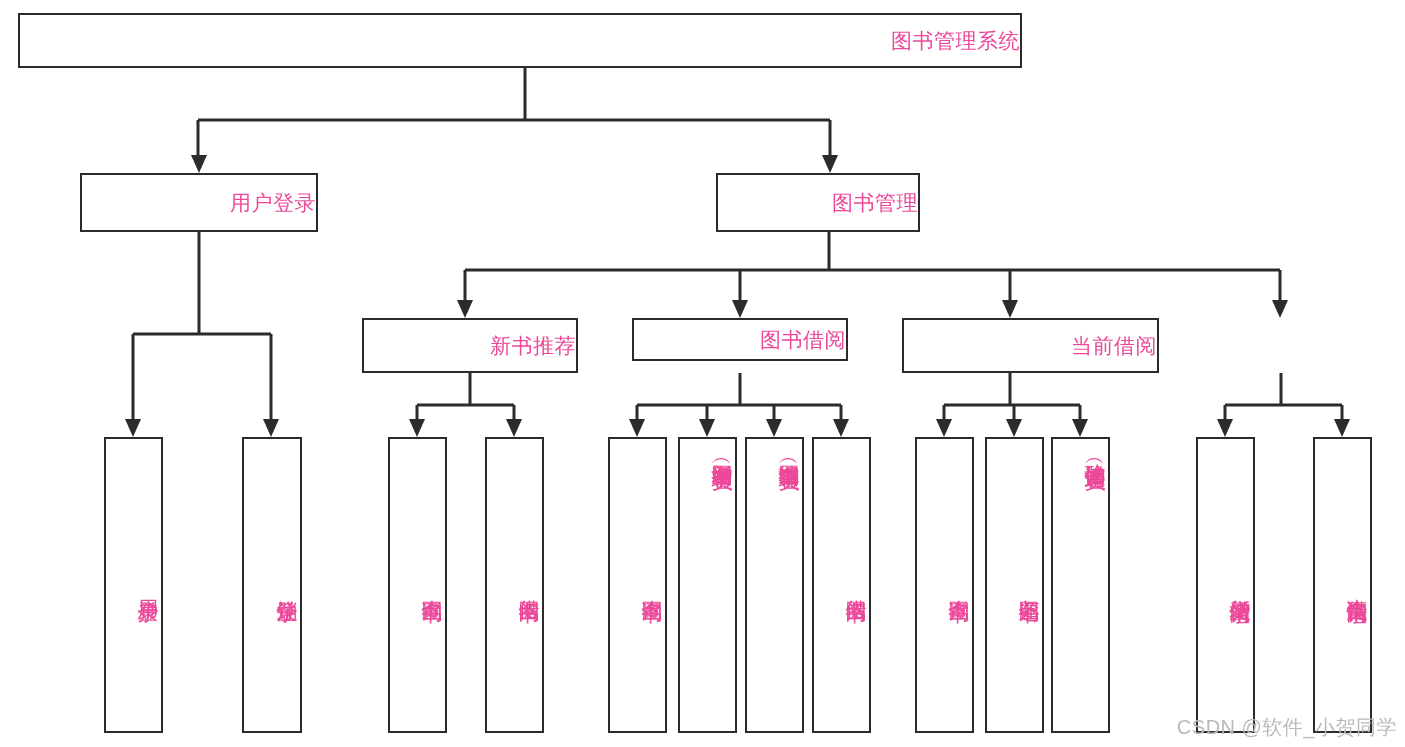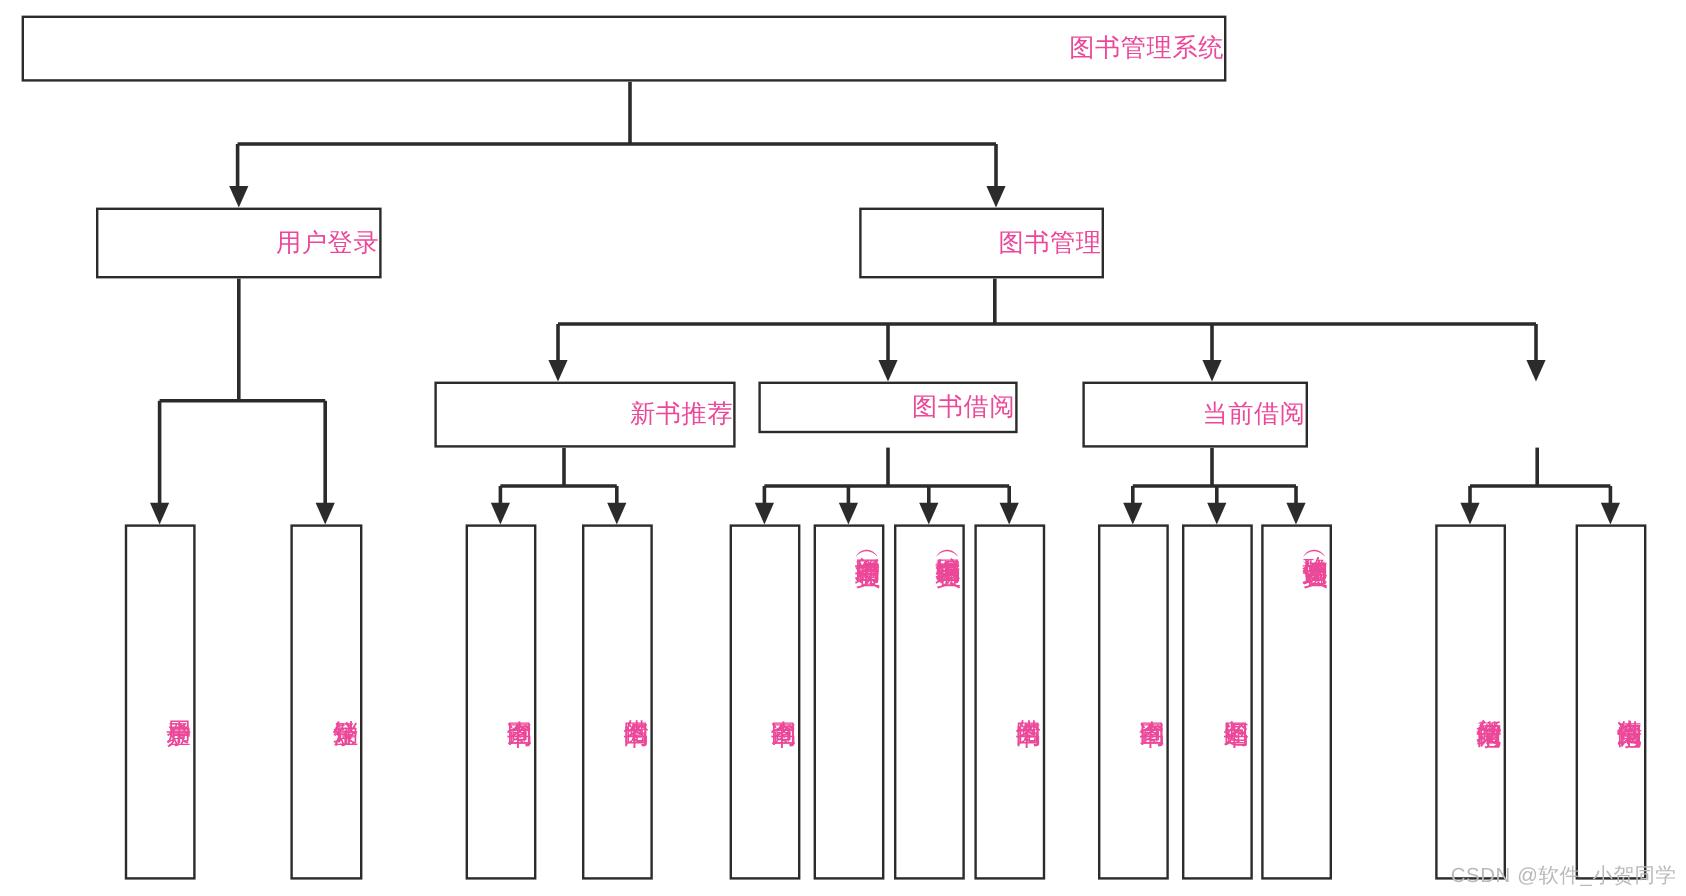--- a/index.html
+++ b/index.html
@@ -55,21 +55,21 @@
     padding-top: 8px;
   }
   .leaf-box.center-v {
     align-items: center;
     padding-top: 0;
   }
   #watermark {
     position: absolute;
     right: 8px;
     bottom: 6px;
-    font-size: 17px;
+    font-size: 20px;
     color: #b9b9b9;
     letter-spacing: 0.5px;
     white-space: nowrap;
     pointer-events: none;
   }
 </style>
 </head>
 <body>
 
 <div id="canvas">
@@ -157,29 +157,29 @@
   </div>
 
   <div class="node-box" style="left:80px; top:173px; width:238px; height:59px;">
     <span class="node-label-h">用户登录</span>
   </div>
 
   <div class="node-box" style="left:716px; top:173px; width:204px; height:59px;">
     <span class="node-label-h">图书管理</span>
   </div>
 
-  <div class="node-box" style="left:362px; top:318px; width:251px; height:55px;padding-left:39px;">
+  <div class="node-box" style="left:362px; top:318px; width:216px; height:55px;padding-left:39px;">
     <span class="node-label-h">新书推荐</span>
   </div>
 
   <div class="node-box" style="left:632px; top:318px; width:216px; height:43px;">
     <span class="node-label-h">图书借阅</span>
   </div>
 
-  <div class="node-box" style="left:902px; top:318px; width:188px; height:55px;">
+  <div class="node-box" style="left:902px; top:318px; width:257px; height:55px;">
     <span class="node-label-h">当前借阅</span>
   </div>
 
 
   <div class="node-box leaf-box center-v" style="left:104px; top:437px; width:59px; height:296px;">
     <span class="node-label-v">用户登录</span>
   </div>
 
   <div class="node-box leaf-box center-v" style="left:242px; top:437px; width:60px; height:296px;">
     <span class="node-label-v">注销登录</span>

